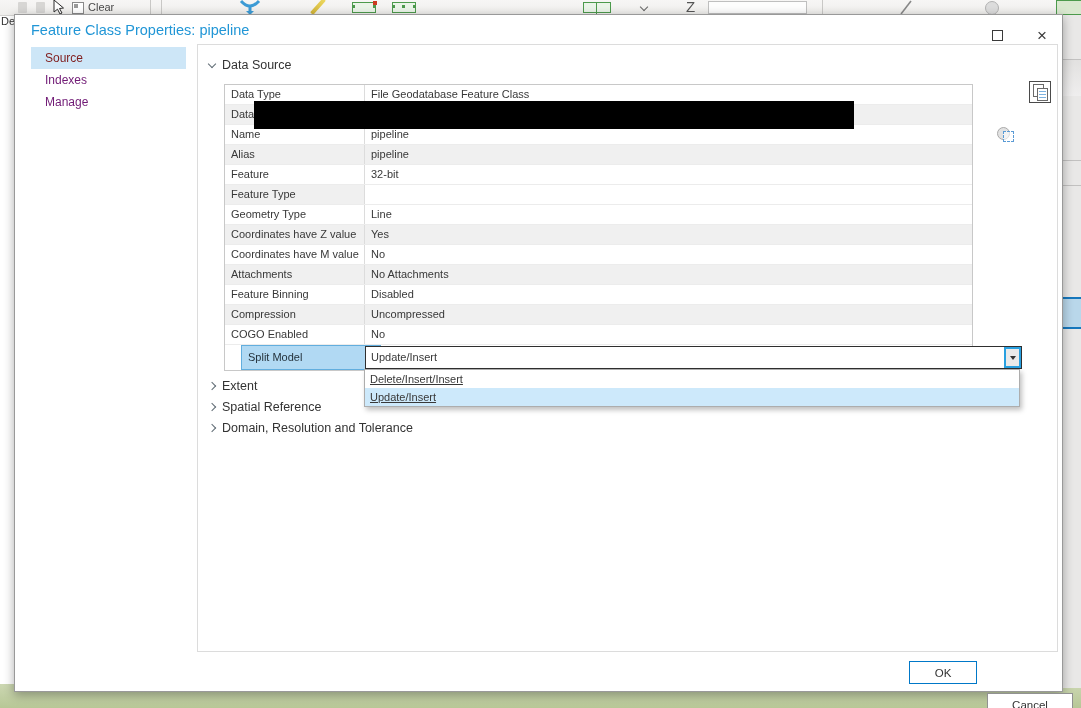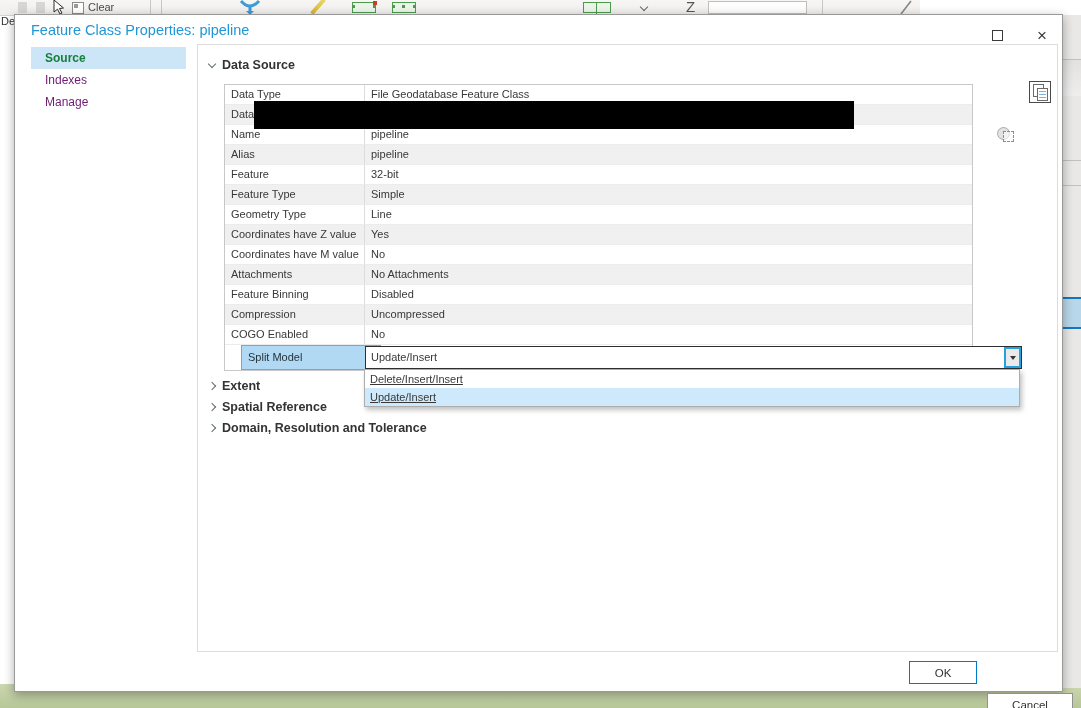--- a/index.html
+++ b/index.html
@@ -4,21 +4,21 @@
 <style>
   html,body{margin:0;padding:0;}
   body{
     width:1081px;height:708px;position:relative;overflow:hidden;
     background:#ffffff;
     font-family:"Liberation Sans","DejaVu Sans",sans-serif;
     color:#383838;
     -webkit-font-smoothing:antialiased;
   }
   
-  .ribbon{position:absolute;left:0;top:0;width:920px;height:15px;background:linear-gradient(#f7f6f5,#efeeec);border-bottom:1px solid #d5d4d2;overflow:hidden;z-index:1;}
+  .ribbon{position:absolute;left:0;top:0;width:1081px;height:15px;background:linear-gradient(#f7f6f5,#efeeec);border-bottom:1px solid #d5d4d2;overflow:hidden;z-index:1;}
   .rb-frag{position:absolute;top:2px;width:9px;height:11px;background:#d7d6d4;border-radius:1px;}
   .rb-div{position:absolute;top:0;width:1px;height:15px;background:#c9c8c6;}
   .rb-clear{position:absolute;left:72px;top:1px;display:flex;align-items:flex-start;gap:4px;}
   .rb-clear .box{width:10px;height:10px;border:1px solid #8a8a8a;background:#fff;margin-top:1px;position:relative;}
   .rb-clear .box:after{content:"";position:absolute;left:1px;top:1px;width:4px;height:4px;background:#9a9a9a;}
   .rb-clear .lbl{font-size:11px;color:#4a4a4a;line-height:13px;}
   .rb-cursor{position:absolute;left:52px;top:0;}
   .rb-bluearrow{position:absolute;left:236px;top:0;}
   .rb-pencil{position:absolute;left:316px;top:-3px;width:4px;height:19px;background:linear-gradient(#ecd75f,#d2b438);transform:rotate(42deg);border-radius:1px;}
   .rb-green{position:absolute;top:2px;height:9px;border:1px solid #4c9a4c;background:#eaf4e8;}
@@ -41,26 +41,26 @@
   
   .dialog{position:absolute;left:14px;top:14px;width:1049px;height:678px;background:#fff;border:1px solid #999;box-shadow:0 3px 10px rgba(0,0,0,.32);z-index:10;box-sizing:border-box;}
   .dlg-title{position:absolute;left:16px;top:7px;font-size:14.5px;color:#2196d6;white-space:nowrap;}
   .win-btn{position:absolute;top:8px;width:34px;height:24px;display:flex;align-items:center;justify-content:center;cursor:default;}
   .win-max{left:965px;}
   .win-max .sq{width:9px;height:9px;border:1px solid #3a3a3a;}
   .win-close{left:1010px;font-size:17px;color:#3a3a3a;line-height:17px;}
 
   .sidebar{position:absolute;left:16px;top:32px;width:155px;}
   .side-item{height:22px;line-height:22px;padding-left:14px;font-size:12px;color:#701a75;cursor:default;}
-  .side-item.sel{background:#cde6f7;color:#15803d;font-weight:bold;}
+  .side-item.sel{background:#cde6f7;color:#7f1d1d;font-weight:normal;}
 
   .panel{position:absolute;left:182px;top:29px;width:861px;height:608px;border:1px solid #dcdcdc;background:#fff;box-sizing:border-box;}
 
   .sect{position:absolute;display:flex;align-items:center;gap:7px;cursor:default;}
-  .sect .txt{font-size:12.5px;font-weight:700;color:#333;}
+  .sect .txt{font-size:12.5px;font-weight:400;color:#333;}
   .chev{width:5px;height:5px;border-right:1.6px solid #5f6b73;border-bottom:1.6px solid #5f6b73;display:inline-block;}
   .chev.down{transform:rotate(45deg);margin-top:-2px;}
   .chev.right{transform:rotate(-45deg);}
 
   .copy-btn{position:absolute;left:831px;top:36px;width:22px;height:22px;border:1px solid #4a4a4a;background:#fff;box-sizing:border-box;cursor:default;}
   .copy-btn .doc{position:absolute;width:9px;height:11px;border:1px solid #6a6a6a;background:#fff;}
   .copy-btn .d1{left:3px;top:2px;}
   .copy-btn .d2{left:7px;top:6px;}
   .copy-btn .d2 i{display:block;height:1px;background:#7db2e0;margin:2px 1px 0 1px;}
 
@@ -204,21 +204,20 @@
       <div class="trow alt">
         <div class="cell tlabel">Alias</div>
         <div class="cell tvalue">pipeline</div>
       </div>
       <div class="trow">
         <div class="cell tlabel">Feature</div>
         <div class="cell tvalue">32-bit</div>
       </div>
       <div class="trow alt">
         <div class="cell tlabel">Feature Type</div>
-        <div class="cell tvalue">Simple</div>
       </div>
       <div class="trow">
         <div class="cell tlabel">Geometry Type</div>
         <div class="cell tvalue">Line</div>
       </div>
       <div class="trow alt">
         <div class="cell tlabel">Coordinates have Z value</div>
         <div class="cell tvalue">Yes</div>
       </div>
       <div class="trow">

